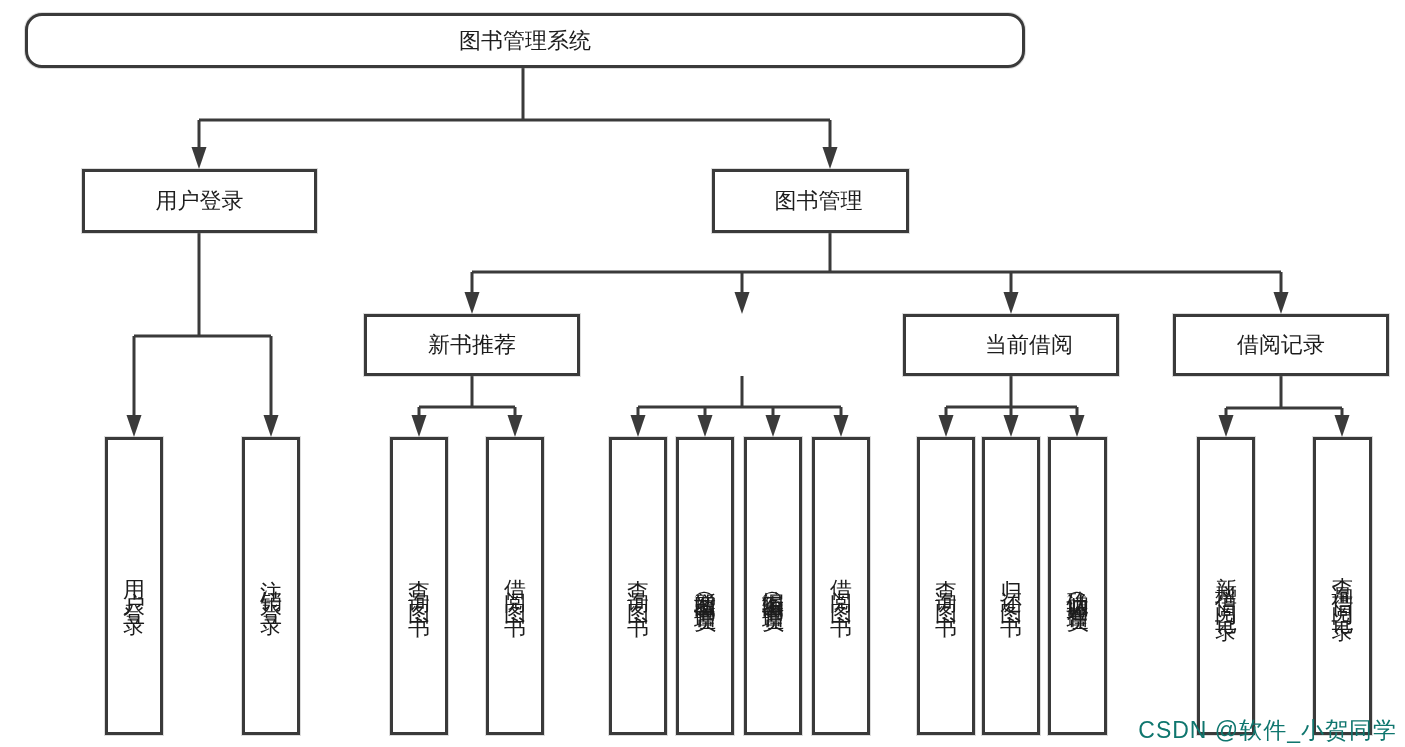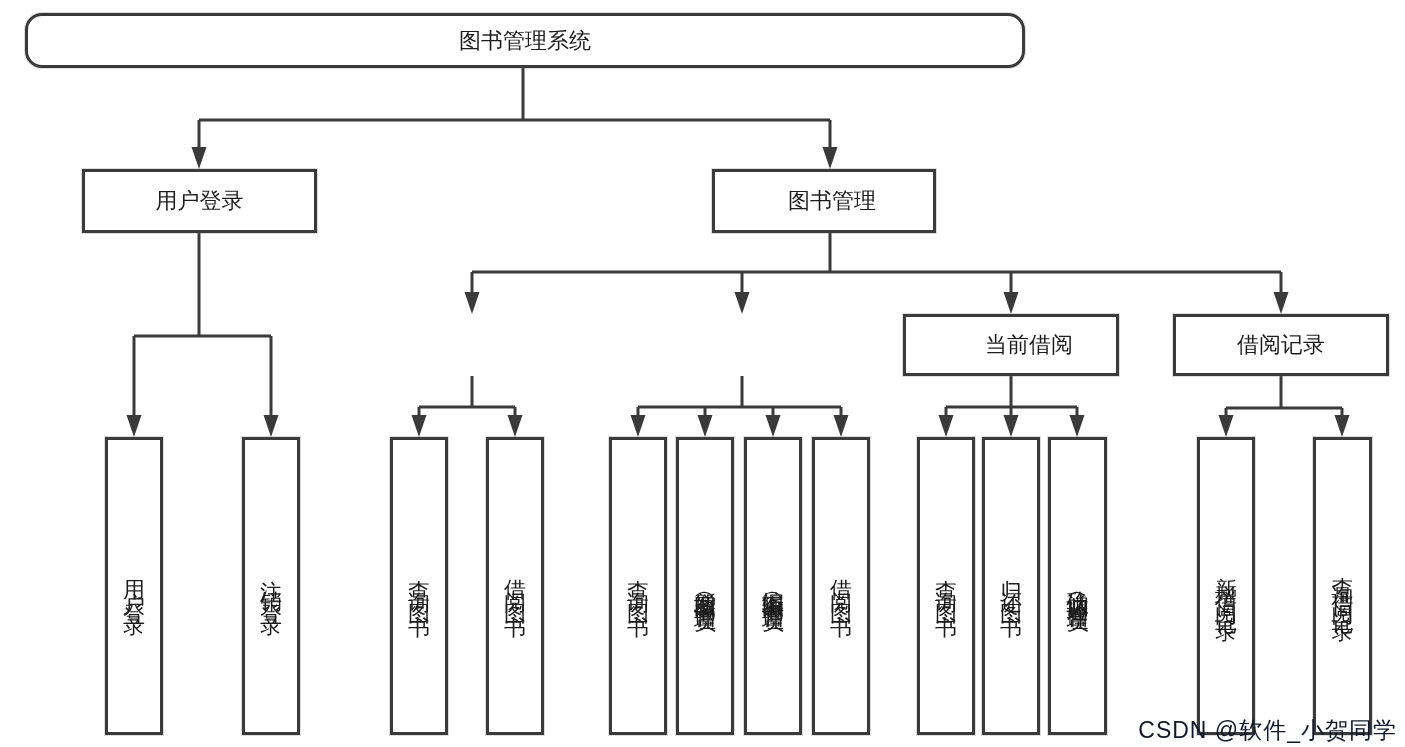--- a/index.html
+++ b/index.html
@@ -38,21 +38,21 @@
     height: 298px;
   }
   .len4 { letter-spacing: 12px; }
   .len6 { letter-spacing: 9px; }
   .len9 { letter-spacing: 3px; }
 
   
   #n-root   { left: 25px;  top: 13px;  width: 1000px; height: 55px; border-radius: 17px; }
   
   #n-login  { left: 82px;  top: 169px; width: 235px; height: 64px; }
-  #n-mgmt   { left: 712px; top: 169px; width: 224px; height: 64px; padding-left: 16px; }
+  #n-mgmt   { left: 712px; top: 169px; width: 197px; height: 64px; padding-left: 16px; }
   
   #n-rec    { left: 364px;  top: 314px; width: 216px; height: 62px; }
   #n-bor    { left: 634px;  top: 314px; width: 216px; height: 62px; }
   #n-cur    { left: 903px;  top: 314px; width: 216px; height: 62px; padding-left: 36px; }
   #n-recd   { left: 1173px; top: 314px; width: 216px; height: 62px; }
   
   #v-login-1 { left: 105px;  }
   #v-login-2 { left: 242px;  }
   #v-rec-1   { left: 390px;  }
   #v-rec-2   { left: 486px;  }
@@ -64,21 +64,21 @@
   #v-cur-2   { left: 982px;  }
   #v-cur-3   { left: 1048px; width: 59px; }
   #v-recd-1  { left: 1197px; }
   #v-recd-2  { left: 1313px; width: 59px; }
 
   #watermark {
     position: absolute;
     right: 8px;
     bottom: 1px;
     font-size: 23px;
-    color: #0f172a;
+    color: #0f766e;
     letter-spacing: 1px;
     white-space: nowrap;
   }
 </style>
 </head>
 <body>
 
 <div id="stage">
 
   <svg id="wires" viewBox="0 0 1405 747" fill="none" stroke="#3a3a3a" stroke-width="3">
@@ -117,20 +117,21 @@
         <polygon points="1226,437 1218.5,415 1233.5,415"></polygon>
         <polygon points="1342,437 1334.5,415 1349.5,415"></polygon>
       </g>
   </svg>
 
   <div class="box" id="n-root">图书管理系统</div>
 
   <div class="box" id="n-login">用户登录</div>
   <div class="box" id="n-mgmt">图书管理</div>
 
+  <div class="box" id="n-rec">新书推荐</div>
   <div class="box" id="n-cur">当前借阅</div>
   <div class="box" id="n-recd">借阅记录</div>
 
   <div class="box vbox len4" id="v-login-1">用户登录</div>
   <div class="box vbox len4" id="v-login-2">注销登录</div>
 
   <div class="box vbox len4" id="v-rec-1">查询图书</div>
   <div class="box vbox len4" id="v-rec-2">借阅图书</div>
 
   <div class="box vbox len4" id="v-bor-1">查询图书</div>

